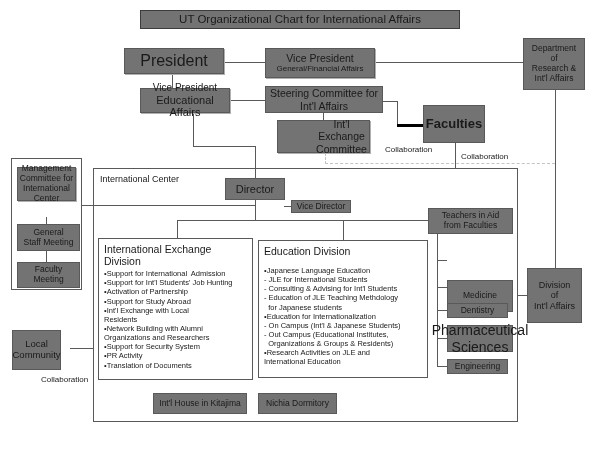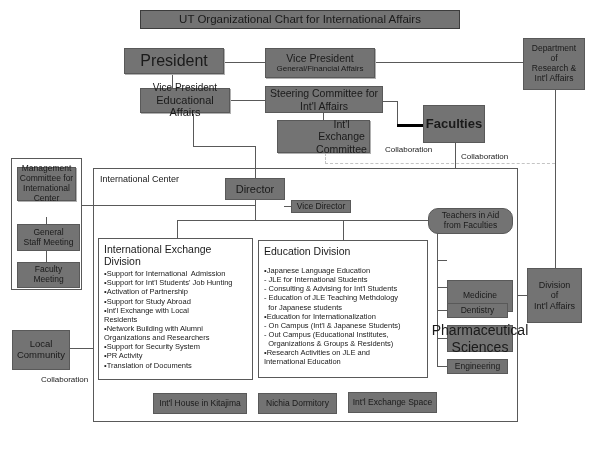--- a/index.html
+++ b/index.html
@@ -88,21 +88,21 @@
   <div class="lbl" style="left:461px;top:152px;font-size:8px;">Collaboration</div>
 
   <div class="box shadow" style="left:17px;top:167px;width:59px;height:34px;font-size:8.5px;">Management
 Committee for
 International
 Center</div>
   <div class="box" style="left:17px;top:224px;width:63px;height:27px;font-size:8.5px;">General
 Staff Meeting</div>
   <div class="box" style="left:17px;top:262px;width:63px;height:26px;font-size:8.5px;">Faculty
 Meeting</div>
-  <div class="box" style="left:12px;top:330px;width:58px;height:40px;font-size:9.5px;">Local
+  <div class="box" style="left:12px;top:330px;width:49px;height:40px;font-size:9.5px;">Local
 Community</div>
   <div class="lbl" style="left:41px;top:375px;font-size:8px;">Collaboration</div>
 
   <div class="box" style="left:225px;top:178px;width:60px;height:22px;font-size:11px;">Director</div>
   <div class="box" style="left:291px;top:200px;width:60px;height:13px;font-size:8.5px;">Vice Director</div>
 
   <div class="listbox" style="left:98px;top:238px;width:155px;height:142px;">
     <div class="ttl">International  Exchange
 Division</div>
     <div class="items">
@@ -130,28 +130,27 @@
   for Japanese students</div>
       <div>•Education for Internationalization</div>
       <div>- On Campus (Int'l &amp; Japanese Students)</div>
       <div>- Out Campus (Educational Institutes,
   Organizations &amp; Groups &amp; Residents)</div>
       <div>•Research Activities on JLE and
 International Education</div>
     </div>
   </div>
 
-  <div class="box" style="left:428px;top:208px;width:85px;height:26px;font-size:8.5px;border-radius:10px;">Teachers in Aid
+  <div class="box" style="left:428px;top:208px;width:85px;height:26px;font-size:8.5px;">Teachers in Aid
 from Faculties</div>
   <div class="box" style="left:447px;top:280px;width:66px;height:32px;font-size:8.5px;">Medicine</div>
   <div class="box" style="left:447px;top:303px;width:61px;height:15px;font-size:8.5px;">Dentistry</div>
   <div class="box" style="left:447px;top:325px;width:66px;height:27px;font-size:14px;">Pharmaceutical
 Sciences</div>
   <div class="box" style="left:447px;top:359px;width:61px;height:15px;font-size:8.5px;">Engineering</div>
   <div class="box" style="left:527px;top:268px;width:55px;height:55px;font-size:9px;">Division
 of
 Int'l Affairs</div>
 
   <div class="box" style="left:153px;top:393px;width:94px;height:21px;font-size:8.5px;">Int'l House in Kitajima</div>
   <div class="box" style="left:258px;top:393px;width:79px;height:21px;font-size:8.5px;">Nichia Dormitory</div>
-  <div class="box" style="left:348px;top:392px;width:89px;height:21px;font-size:8.5px;">Int'l Exchange Space</div>
 
 </div>
 
 </body></html>

